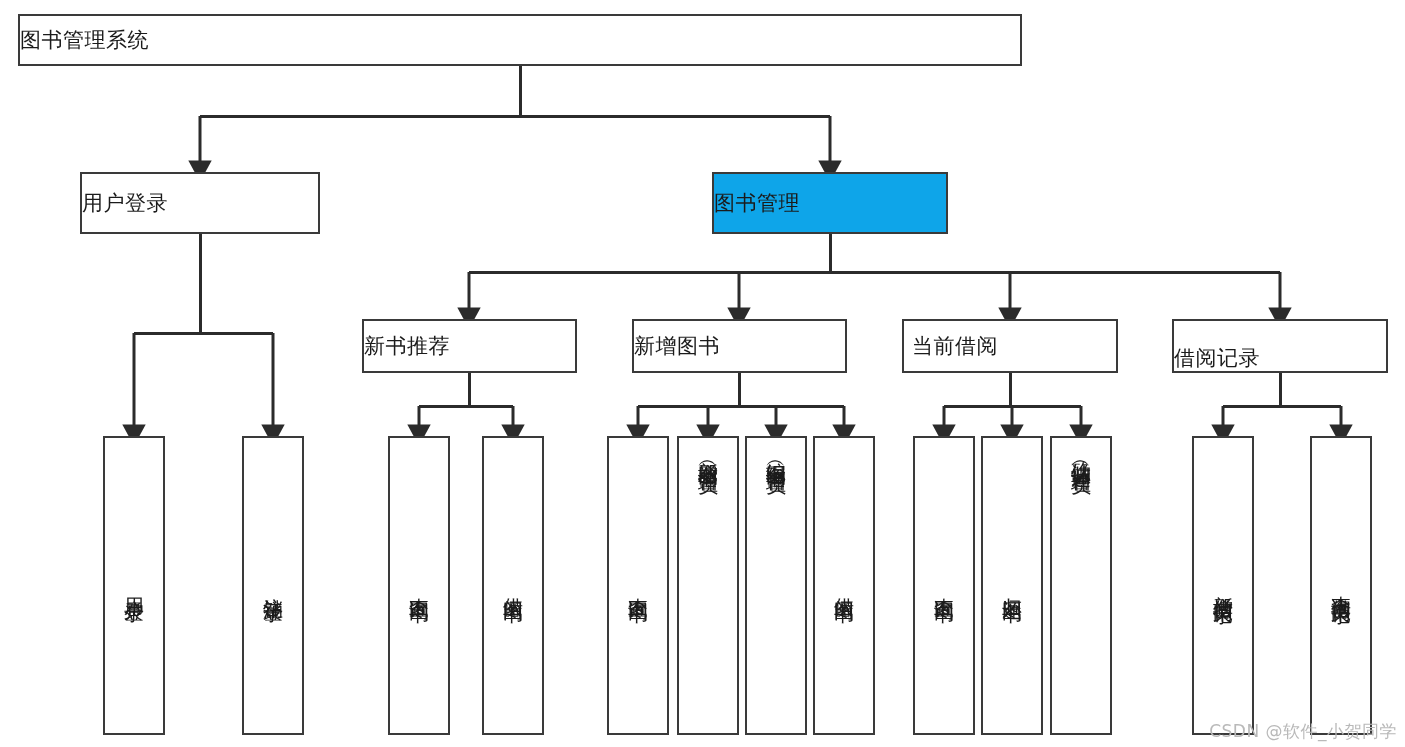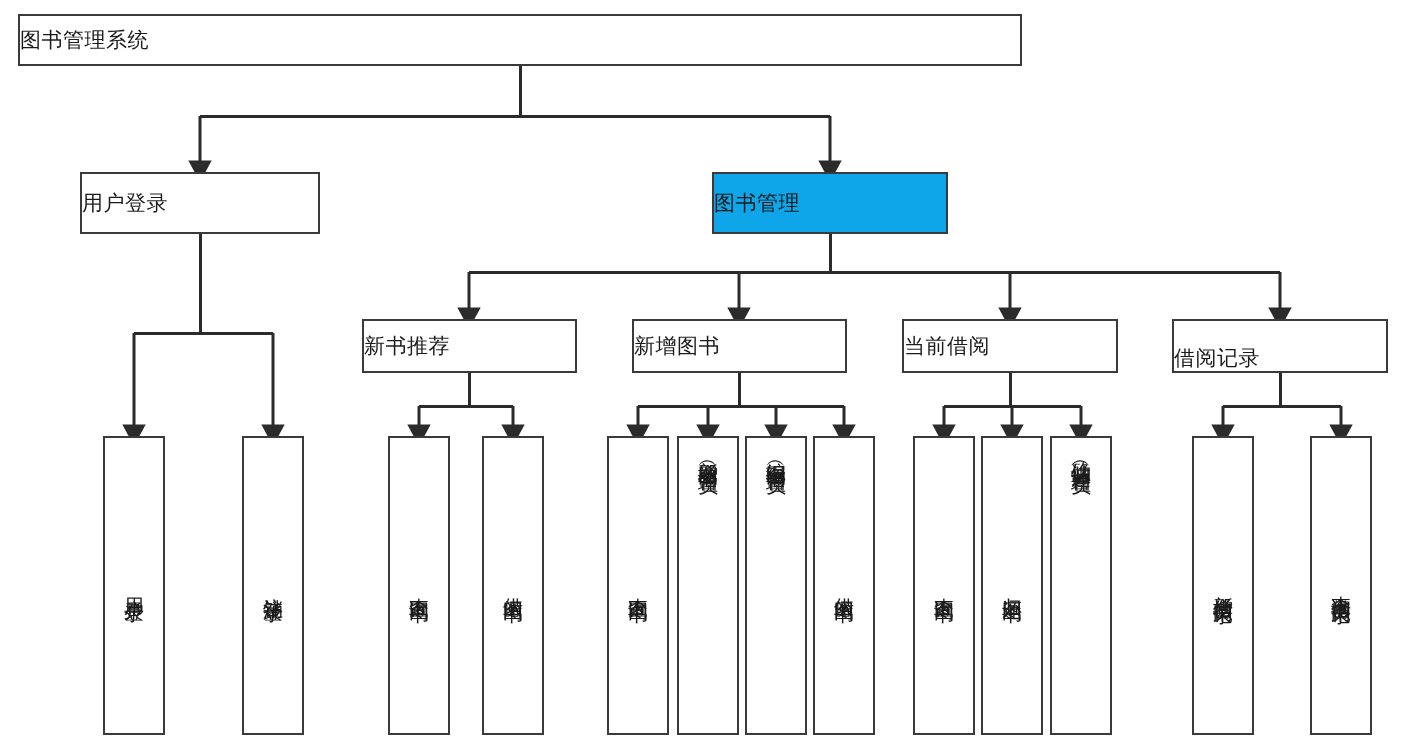--- a/index.html
+++ b/index.html
@@ -122,21 +122,21 @@
       </div>
       <div class="node-box horizontal" style="left: 712px; top: 172px; width: 236px; height: 62px; border-color: rgb(58, 58, 58); background: #0ea5e9;">
         <span class="node-label" style="color: rgb(27, 27, 27);">图书管理</span>
       </div>
       <div class="node-box horizontal" style="left: 362px; top: 319px; width: 215px; height: 54px; border-color: rgb(58, 58, 58); background: rgb(255, 255, 255);">
         <span class="node-label" style="color: rgb(27, 27, 27);">新书推荐</span>
       </div>
       <div class="node-box horizontal" style="left: 632px; top: 319px; width: 215px; height: 54px; border-color: rgb(58, 58, 58); background: rgb(255, 255, 255);">
         <span class="node-label" style="color: rgb(27, 27, 27);">新增图书</span>
       </div>
-      <div class="node-box horizontal" style="left: 902px; top: 319px; width: 216px; height: 54px; border-color: rgb(58, 58, 58); background: rgb(255, 255, 255);">
+      <div class="node-box horizontal" style="left: 902px; top: 319px; width: 216px; height: 54px; border-color: rgb(58, 58, 58); background: rgb(255, 255, 255); padding-left: 8px;">
         <span class="node-label" style="color: rgb(27, 27, 27);">当前借阅</span>
       </div>
       <div class="node-box horizontal" style="left: 1172px; top: 319px; width: 216px; height: 54px; border-color: rgb(58, 58, 58); background: rgb(255, 255, 255);">
         <span class="node-label" style="color: rgb(27, 27, 27); margin-top: 24px;">借阅记录</span>
       </div>
       <div class="node-box vertical centered" style="left: 103px; top: 436px; width: 62px; height: 299px; border-color: rgb(58, 58, 58); background: rgb(255, 255, 255);">
         <span class="node-label" style="color: rgb(27, 27, 27);">用户登录</span>
       </div>
       <div class="node-box vertical centered" style="left: 242px; top: 436px; width: 62px; height: 299px; border-color: rgb(58, 58, 58); background: rgb(255, 255, 255);">
         <span class="node-label" style="color: rgb(27, 27, 27);">注销登录</span>
@@ -169,14 +169,15 @@
         <span class="node-label" style="color: rgb(27, 27, 27);">确认归还（管理员）</span>
       </div>
       <div class="node-box vertical centered" style="left: 1192px; top: 436px; width: 62px; height: 299px; border-color: rgb(58, 58, 58); background: rgb(255, 255, 255);">
         <span class="node-label" style="color: rgb(27, 27, 27);">新增借阅记录</span>
       </div>
       <div class="node-box vertical centered" style="left: 1310px; top: 436px; width: 62px; height: 299px; border-color: rgb(58, 58, 58); background: rgb(255, 255, 255);">
         <span class="node-label" style="color: rgb(27, 27, 27);">查询借阅记录</span>
       </div>
     </div>
 
+  <div id="watermark">CSDN @软件_小贺同学</div>
 
 </div>
 
 </body></html>

